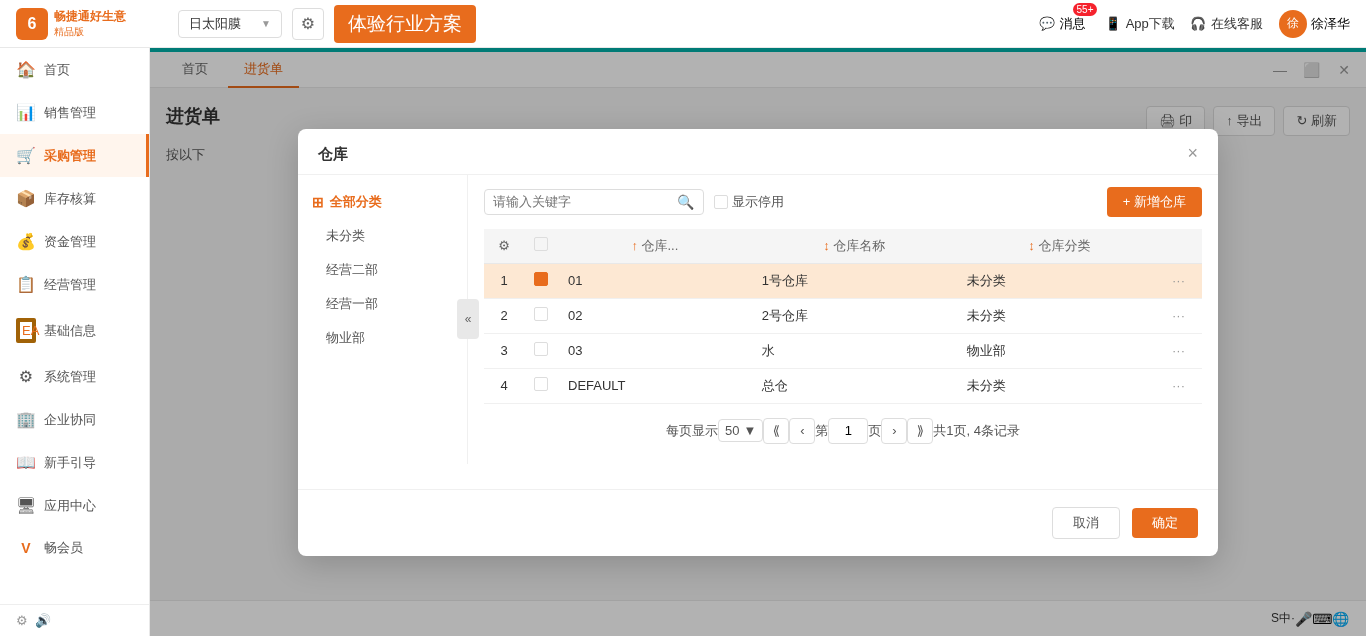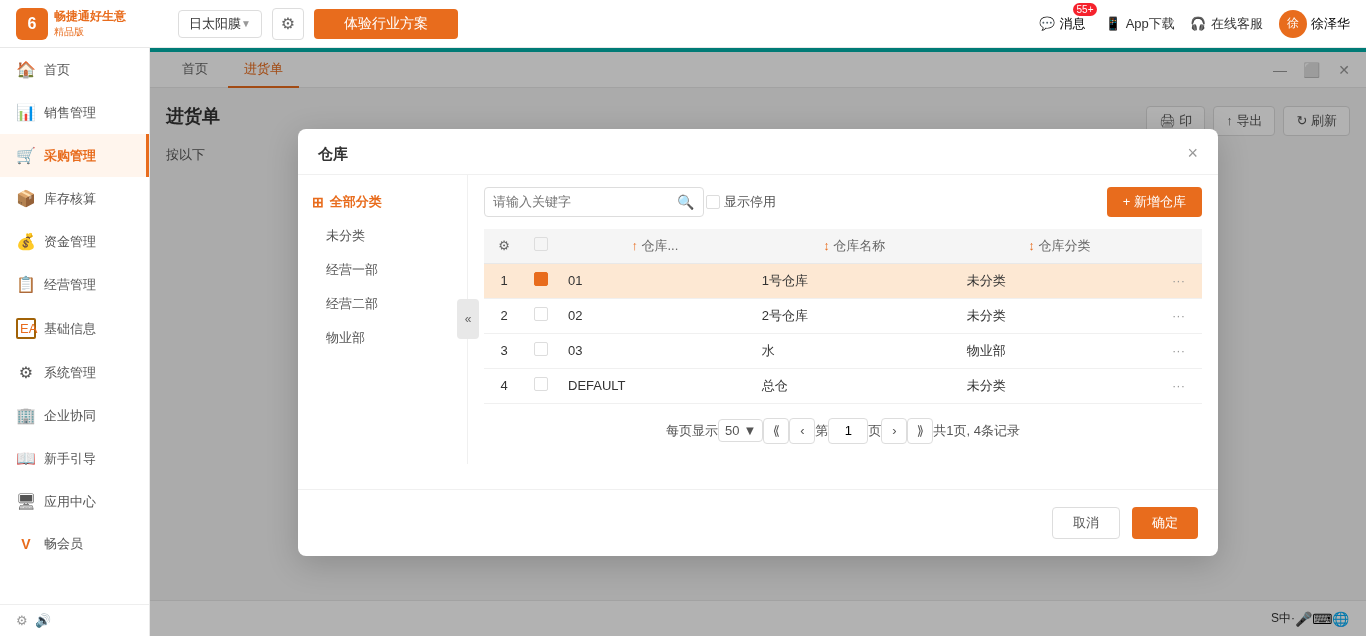--- a/index.html
+++ b/index.html
@@ -25,36 +25,36 @@
     }
     .logo-icon {
       width: 32px; height: 32px;
       background: #e86c1d;
       border-radius: 6px;
       display: flex; align-items: center; justify-content: center;
       color: white; font-weight: bold; font-size: 16px;
     }
     .header-middle { flex: 1; display: flex; align-items: center; gap: 10px; }
     .store-selector {
-      display: flex; align-items: center; gap: 0;
+      display: flex; align-items: center; gap: 20px;
       border: 1px solid #ddd; border-radius: 4px;
       padding: 4px 10px; cursor: pointer; background: #fff;
       font-size: 13px; color: #333;
     }
     .store-selector .arrow { color: #999; font-size: 10px; }
     .gear-btn {
       width: 32px; height: 32px;
       border: 1px solid #ddd; border-radius: 4px;
       display: flex; align-items: center; justify-content: center;
       cursor: pointer; background: #fff; color: #666; font-size: 16px;
     }
     .experience-btn {
       background: #e86c1d; color: white;
       border: none; border-radius: 4px;
-      padding: 6px 30px; cursor: pointer; font-size: 14px;
+      padding: 6px 14px; cursor: pointer; font-size: 19px;
     }
     .header-right { display: flex; align-items: center; gap: 16px; }
     .msg-area { display: flex; align-items: center; gap: 4px; cursor: pointer; position: relative; }
     .msg-badge {
       background: #f5222d; color: white;
       font-size: 10px; border-radius: 10px;
       padding: 1px 4px; position: absolute; top: -8px; right: -8px;
     }
     .header-link { display: flex; align-items: center; gap: 4px; cursor: pointer; color: #333; font-size: 13px; }
     .user-info { display: flex; align-items: center; gap: 4px; cursor: pointer; }
@@ -141,21 +141,21 @@
       color: #e86c1d; font-size: 13px;
     }
     .category-icon { font-size: 14px; }
     .category-item {
       padding: 8px 14px 8px 28px;
       cursor: pointer; color: #555; font-size: 13px;
     }
 
     
     .table-panel { flex: 1; display: flex; flex-direction: column; padding: 12px 16px; }
-    .search-bar { display: flex; gap: 2px; margin-bottom: 12px; }
+    .search-bar { display: flex; align-items: center; gap: 10px; margin-bottom: 12px; }
     .search-input-wrap {
       display: flex; align-items: center;
       border: 1px solid #ddd; border-radius: 4px;
       padding: 4px 8px; flex: 0 0 220px; background: #fff;
     }
     .search-input { border: none; outline: none; flex: 1; font-size: 13px; color: #999; }
     .search-icon-btn { color: #999; cursor: pointer; font-size: 14px; }
     .show-disabled { display: flex; align-items: center; gap: 4px; font-size: 13px; color: #555; }
     .checkbox-custom { width: 14px; height: 14px; border: 1px solid #ddd; border-radius: 2px; display: inline-block; cursor: pointer; }
     .spacer { flex: 1; }
@@ -193,21 +193,21 @@
       display: flex; align-items: center; justify-content: center;
       cursor: pointer; color: #555; background: #fff;
     }
     .page-input {
       width: 40px; height: 26px; border: 1px solid #ddd; border-radius: 4px;
       text-align: center; font-size: 13px;
     }
 
     
     .dialog-footer {
-      display: flex; justify-content: flex-end;
+      display: flex; align-items: center; justify-content: flex-end;
       gap: 12px; padding: 17px 20px;
       border-top: 1px solid #f0f0f0;
       margin-top: 25px;
     }
     .cancel-btn {
       border: 1px solid #ddd; background: #fff; color: #555;
       border-radius: 4px; padding: 6px 20px; cursor: pointer; font-size: 13px;
     }
     .confirm-btn {
       background: #e86c1d; color: white;
@@ -303,21 +303,21 @@
     </div>
     <div class="sidebar-item">
       <span class="sidebar-icon">💰</span>
       <span>资金管理</span>
     </div>
     <div class="sidebar-item">
       <span class="sidebar-icon">📋</span>
       <span>经营管理</span>
     </div>
     <div class="sidebar-item">
-      <span class="sidebar-icon" style="font-size:13px;border:2px solid #a16207;color:#e86c1d;border-radius:2px;padding:1px 2px;">EA</span>
+      <span class="sidebar-icon" style="font-size:13px;border:4px solid #a16207;color:#e86c1d;border-radius:2px;padding:1px 2px;">EA</span>
       <span>基础信息</span>
     </div>
     <div class="sidebar-item">
       <span class="sidebar-icon">⚙</span>
       <span>系统管理</span>
     </div>
     <div class="sidebar-item">
       <span class="sidebar-icon">🏢</span>
       <span>企业协同</span>
     </div>
@@ -377,22 +377,22 @@
         </div>
 
         <div class="dialog-body">
 
           <div class="category-panel">
             <div class="category-header">
               <span class="category-icon">⊞</span>
               <span>全部分类</span>
             </div>
             <div class="category-item">未分类</div>
+            <div class="category-item">经营二部</div>
             <div class="category-item">经营一部</div>
-            <div class="category-item">经营二部</div>
             <div class="category-item">物业部</div>
             <div class="collapse-btn">«</div>
           </div>
 
           <div class="table-panel">
 
             <div class="search-bar">
               <div class="search-input-wrap">
                 <input class="search-input" type="text" placeholder="请输入关键字" style="">
                 <span class="search-icon-btn">🔍</span>

